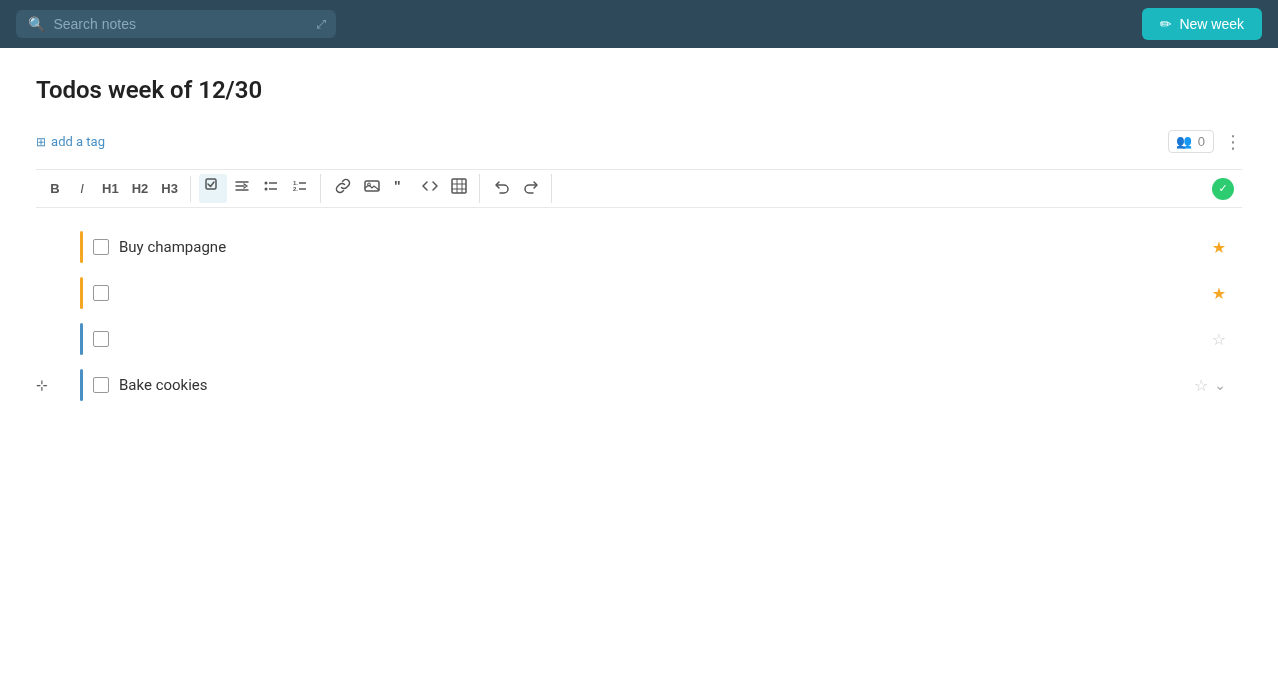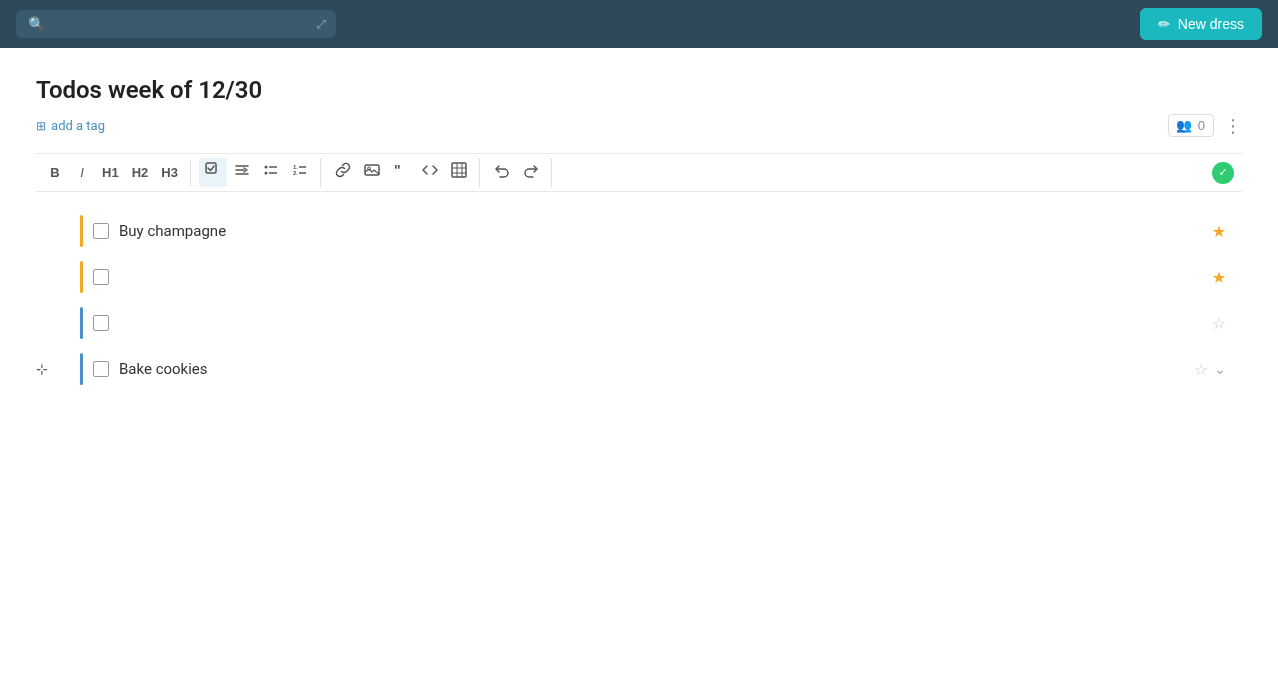--- a/index.html
+++ b/index.html
@@ -70,21 +70,21 @@
       background: #fff;
       height: calc(675px - 48px);
       overflow-y: auto;
     }
 
     
     .note-title {
       font-size: 24px;
       font-weight: 600;
       color: #222;
-      margin-bottom: 10px;
+      margin-bottom: 26px;
     }
 
     
     .tag-row {
       display: flex;
       align-items: center;
       justify-content: space-between;
       margin-bottom: 16px;
     }
     .add-tag-link {
@@ -236,26 +236,27 @@
       font-size: 14px;
       cursor: pointer;
     }
   </style>
 </head>
 <body>
 
 <div class="topbar">
   <div class="search-box">
     <span class="search-icon-glyph">🔍</span>
+    <input type="text" placeholder="Search notes" style="">
     <span class="expand-icon">⤢</span>
   </div>
 
   <button class="new-note-btn">
     <span class="pencil-icon">✏</span>
-    <span>New dress</span>
+    <span>New week</span>
   </button>
 </div>
 
 <div class="main">
 
   <div class="note-title">Todos week of 12/30</div>
 
   <div class="tag-row">
     <a class="add-tag-link">
       <span class="tag-icon">⊞</span>

